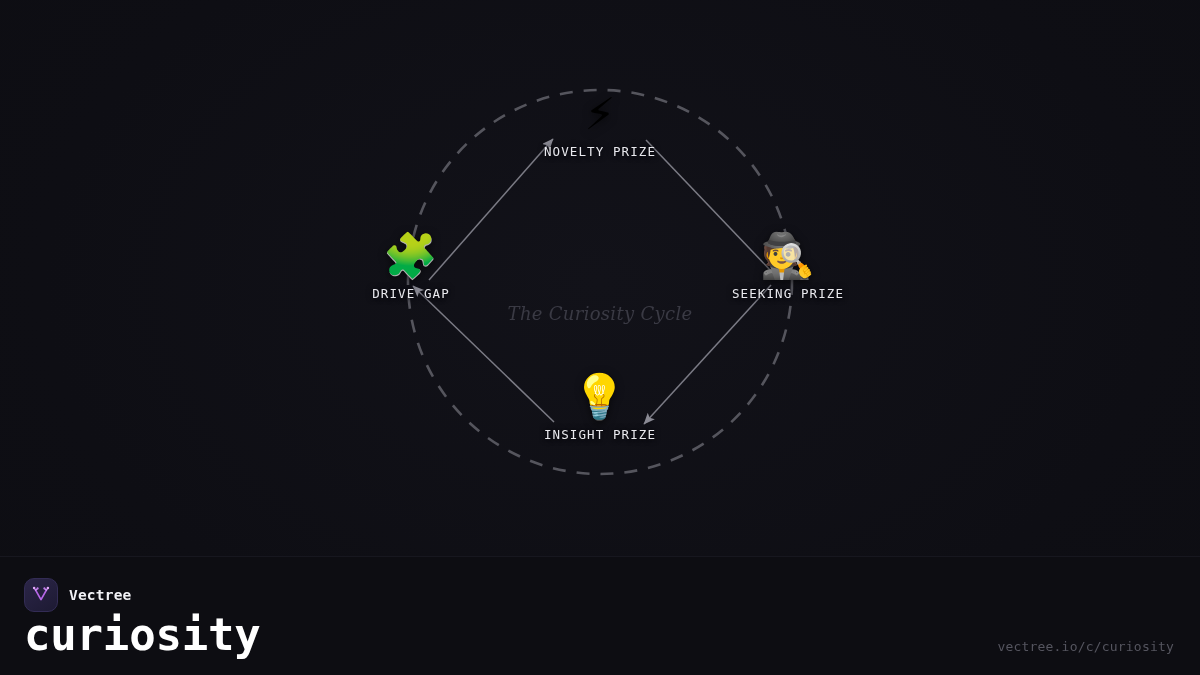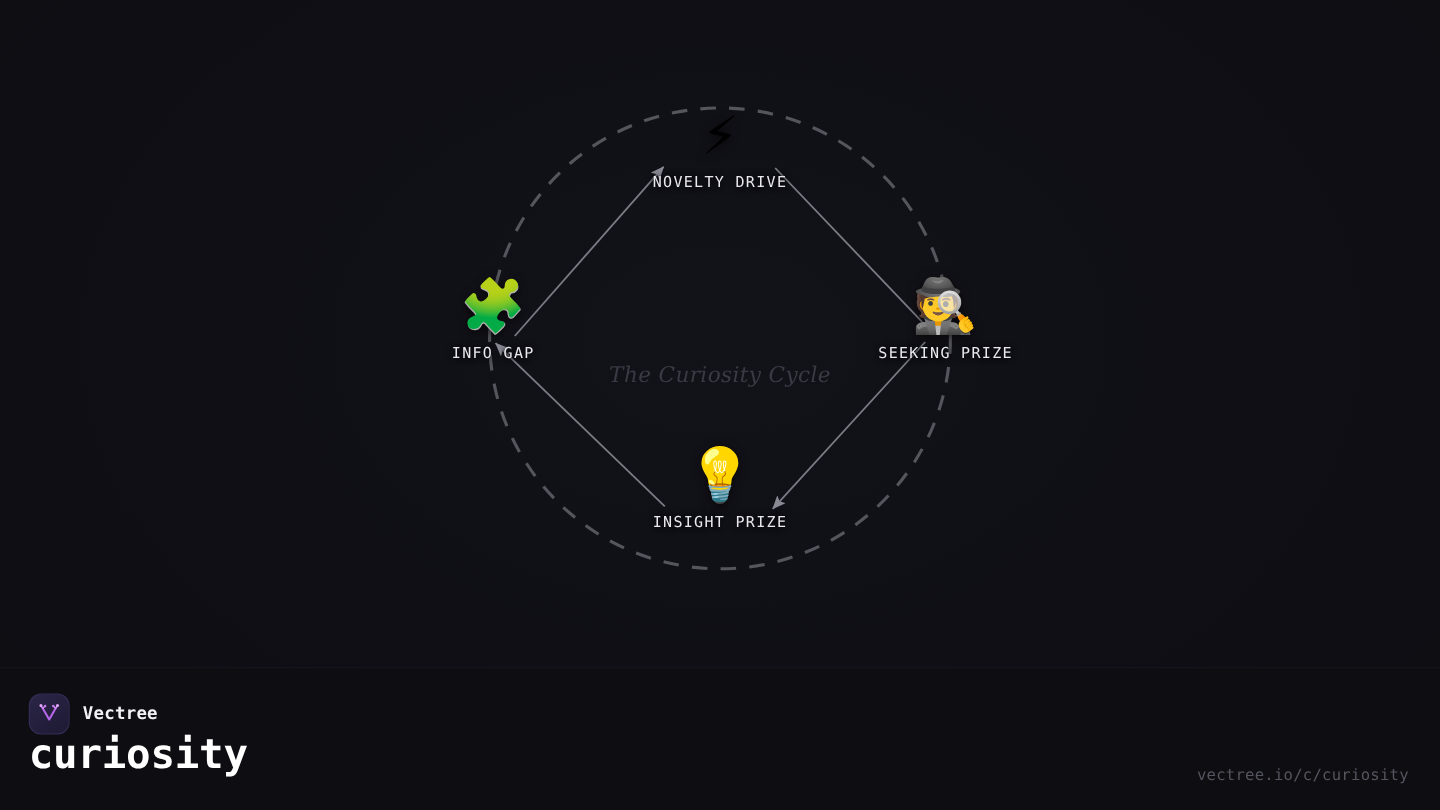--- a/index.html
+++ b/index.html
@@ -84,21 +84,21 @@
     font-family:"DejaVu Sans Mono","Liberation Mono",monospace;
     font-size:14.5px;
     font-weight:bold;
     color:#f2f2f6;
     letter-spacing:.2px;
   }
   #page-title {
     position:absolute;
     left:24px; top:52px;
     font-family:"DejaVu Sans Mono","Liberation Mono",monospace;
-    font-size:34px;
+    font-size:44px;
     font-weight:bold;
     color:#ffffff;
     letter-spacing:-.2px;
   }
   #footer-url {
     position:absolute;
     right:26px; top:66px;
     font-family:"DejaVu Sans Mono","Liberation Mono",monospace;
     font-size:13px;
     color:#55555f;
@@ -128,36 +128,36 @@
 
     <line x1="771" y1="285" x2="644" y2="424" stroke="#7b7b85" stroke-width="1.5" marker-end="url(#arrowhead)"></line>
 
     <line x1="554" y1="422" x2="413" y2="286" stroke="#7b7b85" stroke-width="1.5" marker-end="url(#arrowhead)"></line>
   </svg>
 
   <div id="center-caption">The Curiosity Cycle</div>
 
   <div class="node" style="left:600px; top:88px;">
     <span class="glyph">⚡</span>
-    <span class="label">NOVELTY DRIVE</span>
+    <span class="label">NOVELTY PRIZE</span>
   </div>
 
   <div class="node" style="left:788px; top:230px;">
     <span class="glyph">🕵️</span>
     <span class="label">SEEKING PRIZE</span>
   </div>
 
   <div class="node" style="left:600px; top:371px;">
     <span class="glyph">💡</span>
     <span class="label">INSIGHT PRIZE</span>
   </div>
 
   <div class="node" style="left:411px; top:230px;">
     <span class="glyph">🧩</span>
-    <span class="label">INFO GAP</span>
+    <span class="label">DRIVE GAP</span>
   </div>
 
 </div>
 
 <div id="footer">
 
   <div id="brand-row">
     <div id="brand-mark">
       <svg width="20" height="20" viewBox="0 0 20 20">
         <path d="M4.6 5.2 L10 14.6 L15.4 5.2" fill="none" stroke="#b667e8" stroke-width="1.7" stroke-linecap="round" stroke-linejoin="round"></path>

